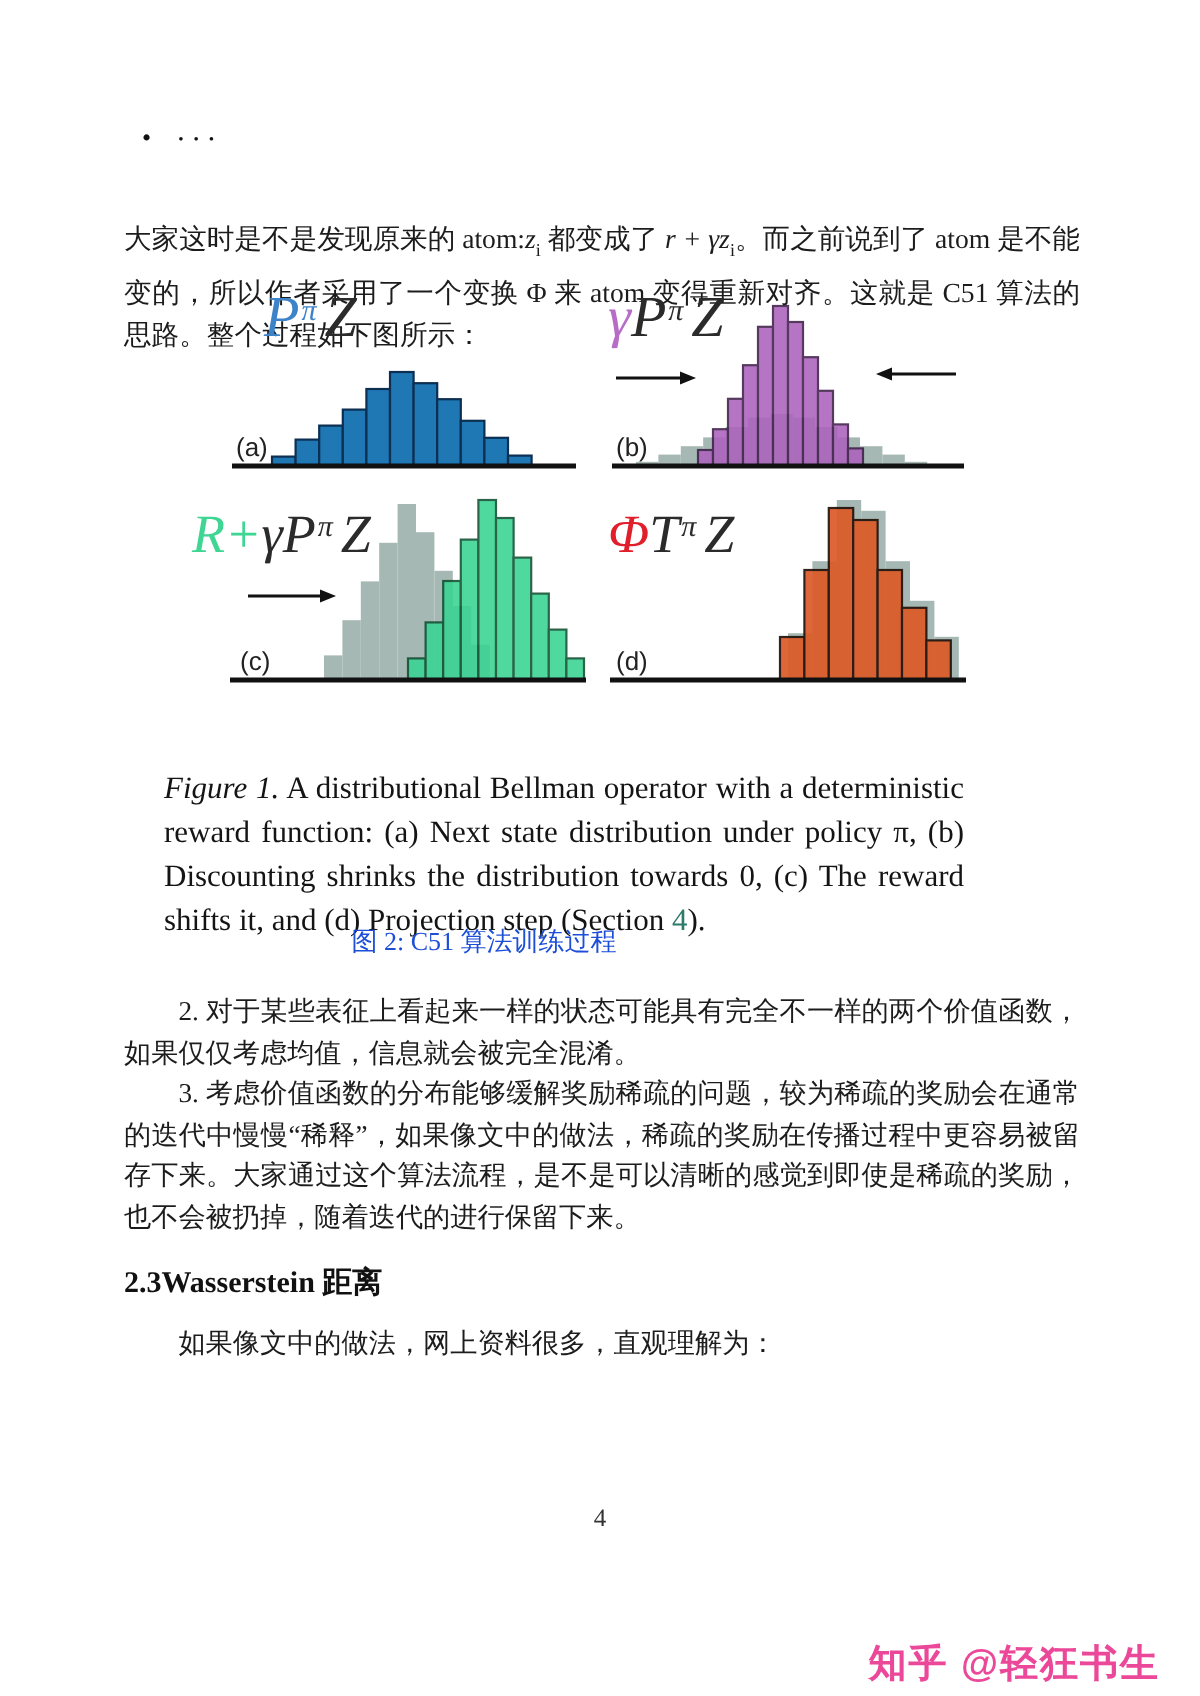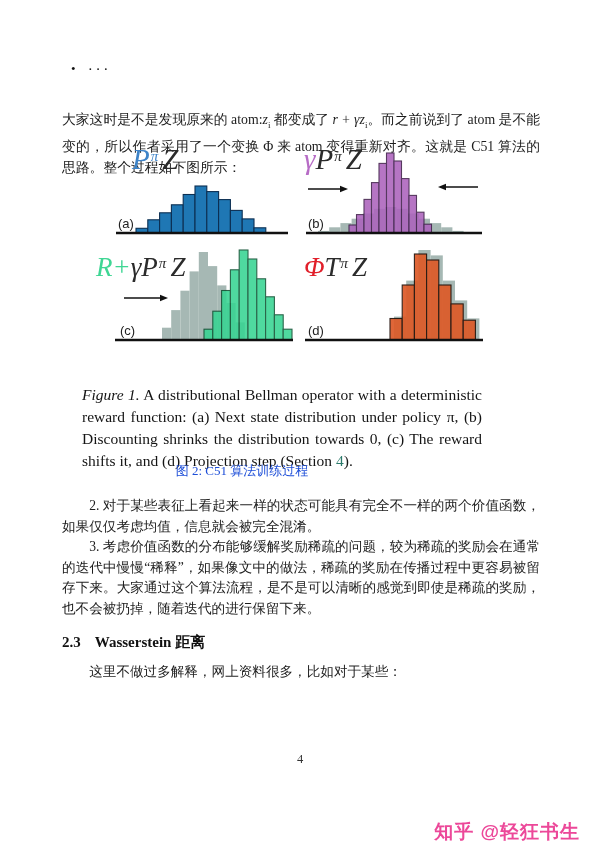--- a/index.html
+++ b/index.html
@@ -30,21 +30,21 @@
     text-align:justify;color:#141414;}
   .caption-en a{text-decoration:none;cursor:pointer;}
   
   .caption-cn{left:0;top:462px;width:484px;text-align:center;font-size:13px;color:#1d4ed8;}
   
   .bodytext{left:62px;top:496px;width:478px;font-size:13.6px;line-height:20.6px;
     text-align:justify;}
   .bodytext p{margin:0;text-indent:2em;}
   .bodytext h3{margin:12px 0 10px 0;font-size:15px;
     font-family:"Liberation Serif",serif;color:#111;}
-  .bodytext h3 .h-title{margin-left:14px;}
+  .bodytext h3 .h-title{margin-left:0;}
   
   .pagenum{left:0;top:752px;width:600px;text-align:center;font-size:12.5px;color:#333;}
   .watermark{right:20px;top:807px;font-family:"Liberation Sans","DejaVu Sans",sans-serif;
     font-weight:bold;font-size:19px;color:#d7d7d7;letter-spacing:1px;}
 </style>
 </head>
 <body>
 
 <div class="abs bullet-row">
   <span>•</span><span class="dots">···</span>
@@ -172,18 +172,18 @@
 </div>
 
 <p class="abs caption-en"><i>Figure 1.</i><span> A distributional Bellman operator with a deterministic reward function: (a) Next state distribution under policy π, (b) Discounting shrinks the distribution towards 0, (c) The reward shifts it, and (d) Projection step (Section </span><a id="section-link" style="color: rgb(43, 122, 107);">4</a><span>).</span></p>
 
 <div class="abs caption-cn">图 2: C51 算法训练过程</div>
 
 <div class="abs bodytext">
   <p>2.  对于某些表征上看起来一样的状态可能具有完全不一样的两个价值函数，如果仅仅考虑均值，信息就会被完全混淆。</p>
   <p>3.  考虑价值函数的分布能够缓解奖励稀疏的问题，较为稀疏的奖励会在通常的迭代中慢慢“稀释”，如果像文中的做法，稀疏的奖励在传播过程中更容易被留存下来。大家通过这个算法流程，是不是可以清晰的感觉到即使是稀疏的奖励，也不会被扔掉，随着迭代的进行保留下来。</p>
   <h3><span>2.3</span><span class="h-title">Wasserstein 距离</span></h3>
-  <p>这里不做过多解释，网上资料很多，比如对于某些：</p>
+  <p>如果像文中的做法，网上资料很多，直观理解为：</p>
 </div>
 
 <div class="abs pagenum">4</div>
 
 <div class="abs watermark" style="color: #ec4899; margin-top: 12px;">知乎 @轻狂书生</div>
 
 </body></html>

